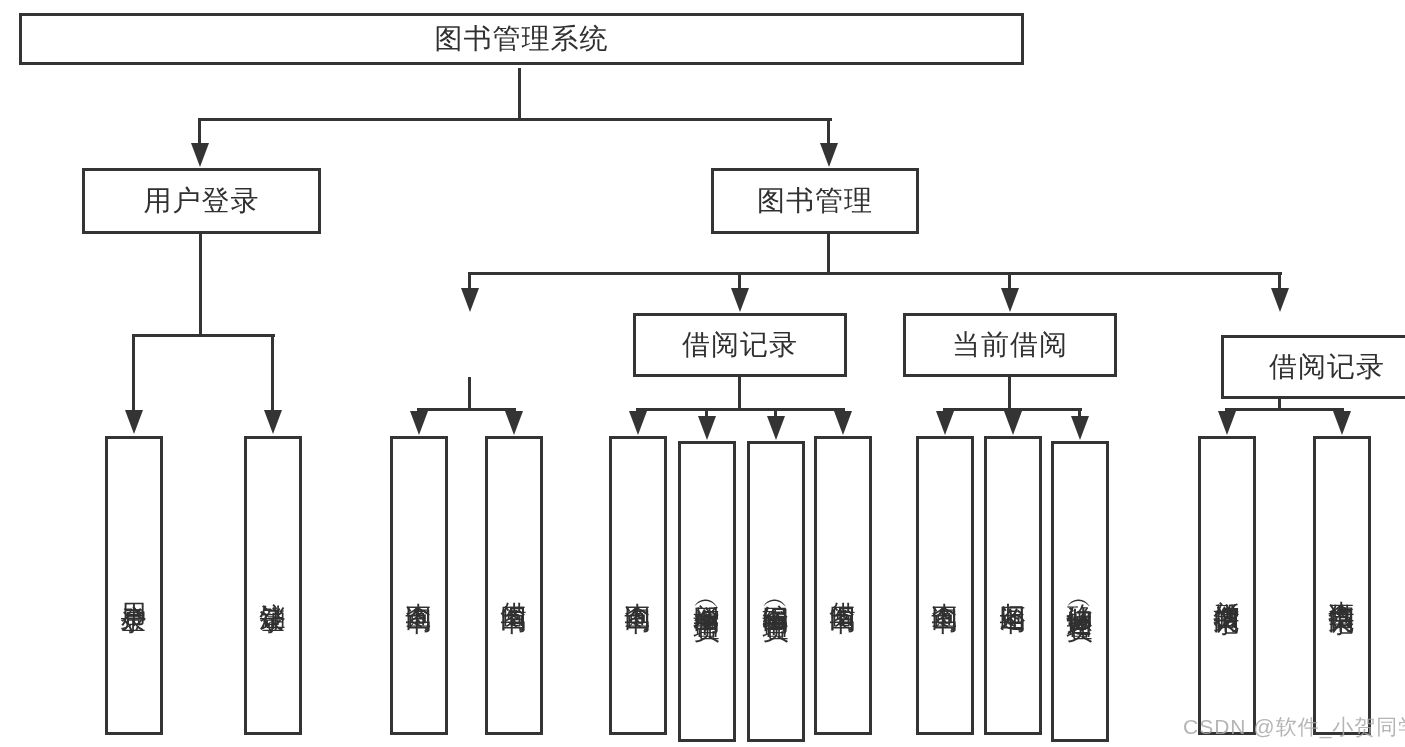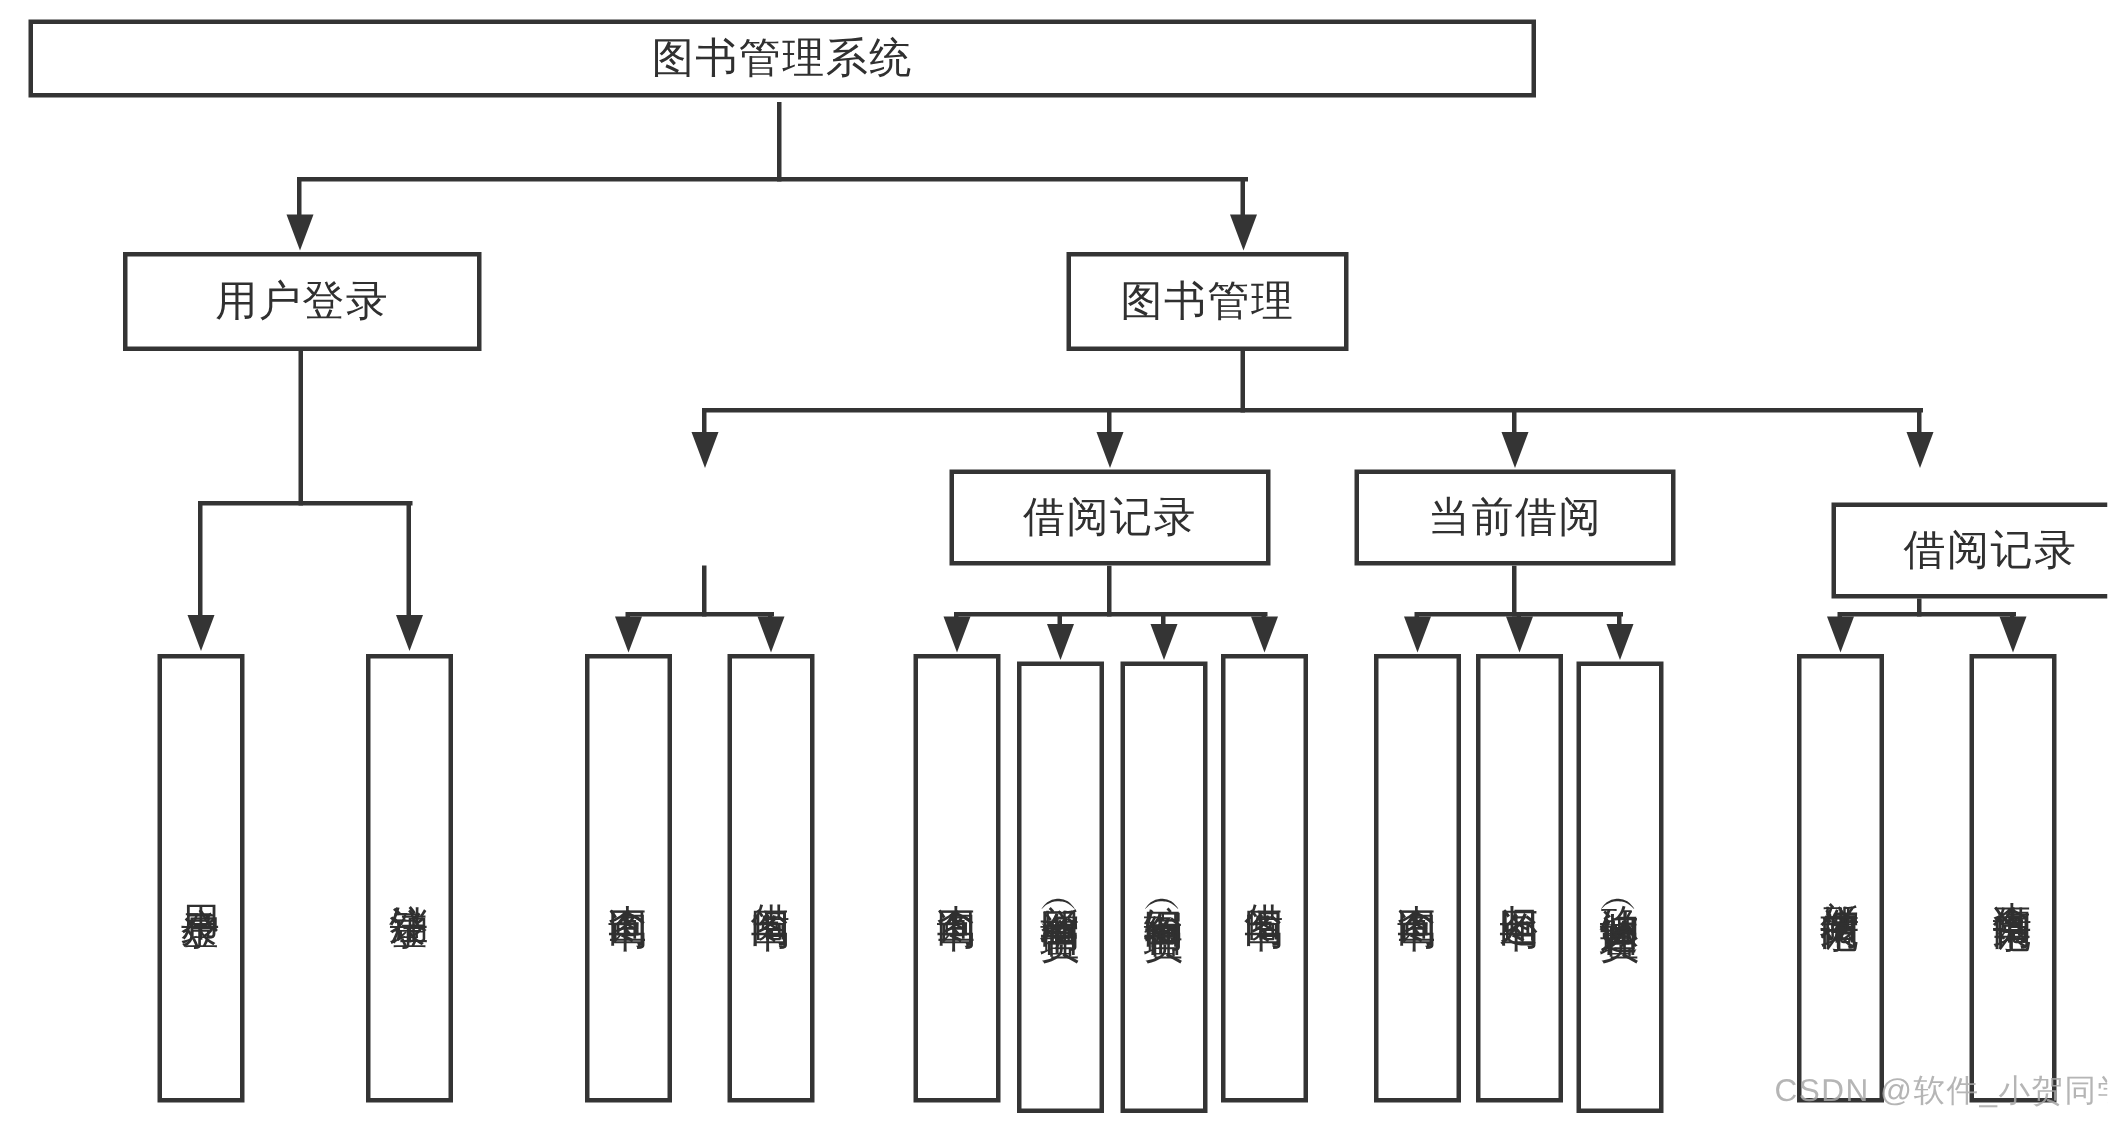--- a/index.html
+++ b/index.html
@@ -108,21 +108,21 @@
     <div class="seg" style="left: 1011px; top: 408px; width: 3px; height: 11px;"></div>
     <div class="arrowhead" style="left: 1004px; top: 411px;"></div>
     <div class="seg" style="left: 1078px; top: 408px; width: 3px; height: 16px;"></div>
     <div class="arrowhead" style="left: 1071px; top: 416px;"></div>
     <div class="seg" style="left: 1225px; top: 408px; width: 3px; height: 11px;"></div>
     <div class="arrowhead" style="left: 1218px; top: 411px;"></div>
     <div class="seg" style="left: 1340px; top: 408px; width: 3px; height: 11px;"></div>
     <div class="arrowhead" style="left: 1333px; top: 411px;"></div>
     <div class="node h" style="left: 19px; top: 13px; width: 1005px; height: 52px;">图书管理系统</div>
     <div class="node h" style="left: 82px; top: 168px; width: 239px; height: 66px;">用户登录</div>
-    <div class="node h" style="left: 711px; top: 168px; width: 188px; height: 66px;">图书管理</div>
+    <div class="node h" style="left: 711px; top: 168px; width: 208px; height: 66px;">图书管理</div>
     <div class="node h" style="left: 633px; top: 313px; width: 214px; height: 64px;">借阅记录</div>
     <div class="node h" style="left: 903px; top: 313px; width: 214px; height: 64px;">当前借阅</div>
     <div class="node h" style="left: 1221px; top: 313px; width: 212px; height: 64px; margin-top: 22px;">借阅记录</div>
     <div class="node v" style="left: 105px; top: 436px; width: 58px; height: 299px;">用户登录</div>
     <div class="node v" style="left: 244px; top: 436px; width: 58px; height: 299px;">注销登录</div>
     <div class="node v" style="left: 390px; top: 436px; width: 58px; height: 299px;">查询图书</div>
     <div class="node v" style="left: 485px; top: 436px; width: 58px; height: 299px;">借阅图书</div>
     <div class="node v" style="left: 609px; top: 436px; width: 58px; height: 299px;">查询图书</div>
     <div class="node v" style="left: 678px; top: 441px; width: 58px; height: 301px;">新增图书（管理员）</div>
     <div class="node v" style="left: 747px; top: 441px; width: 58px; height: 301px;">编辑图书（管理员）</div>

